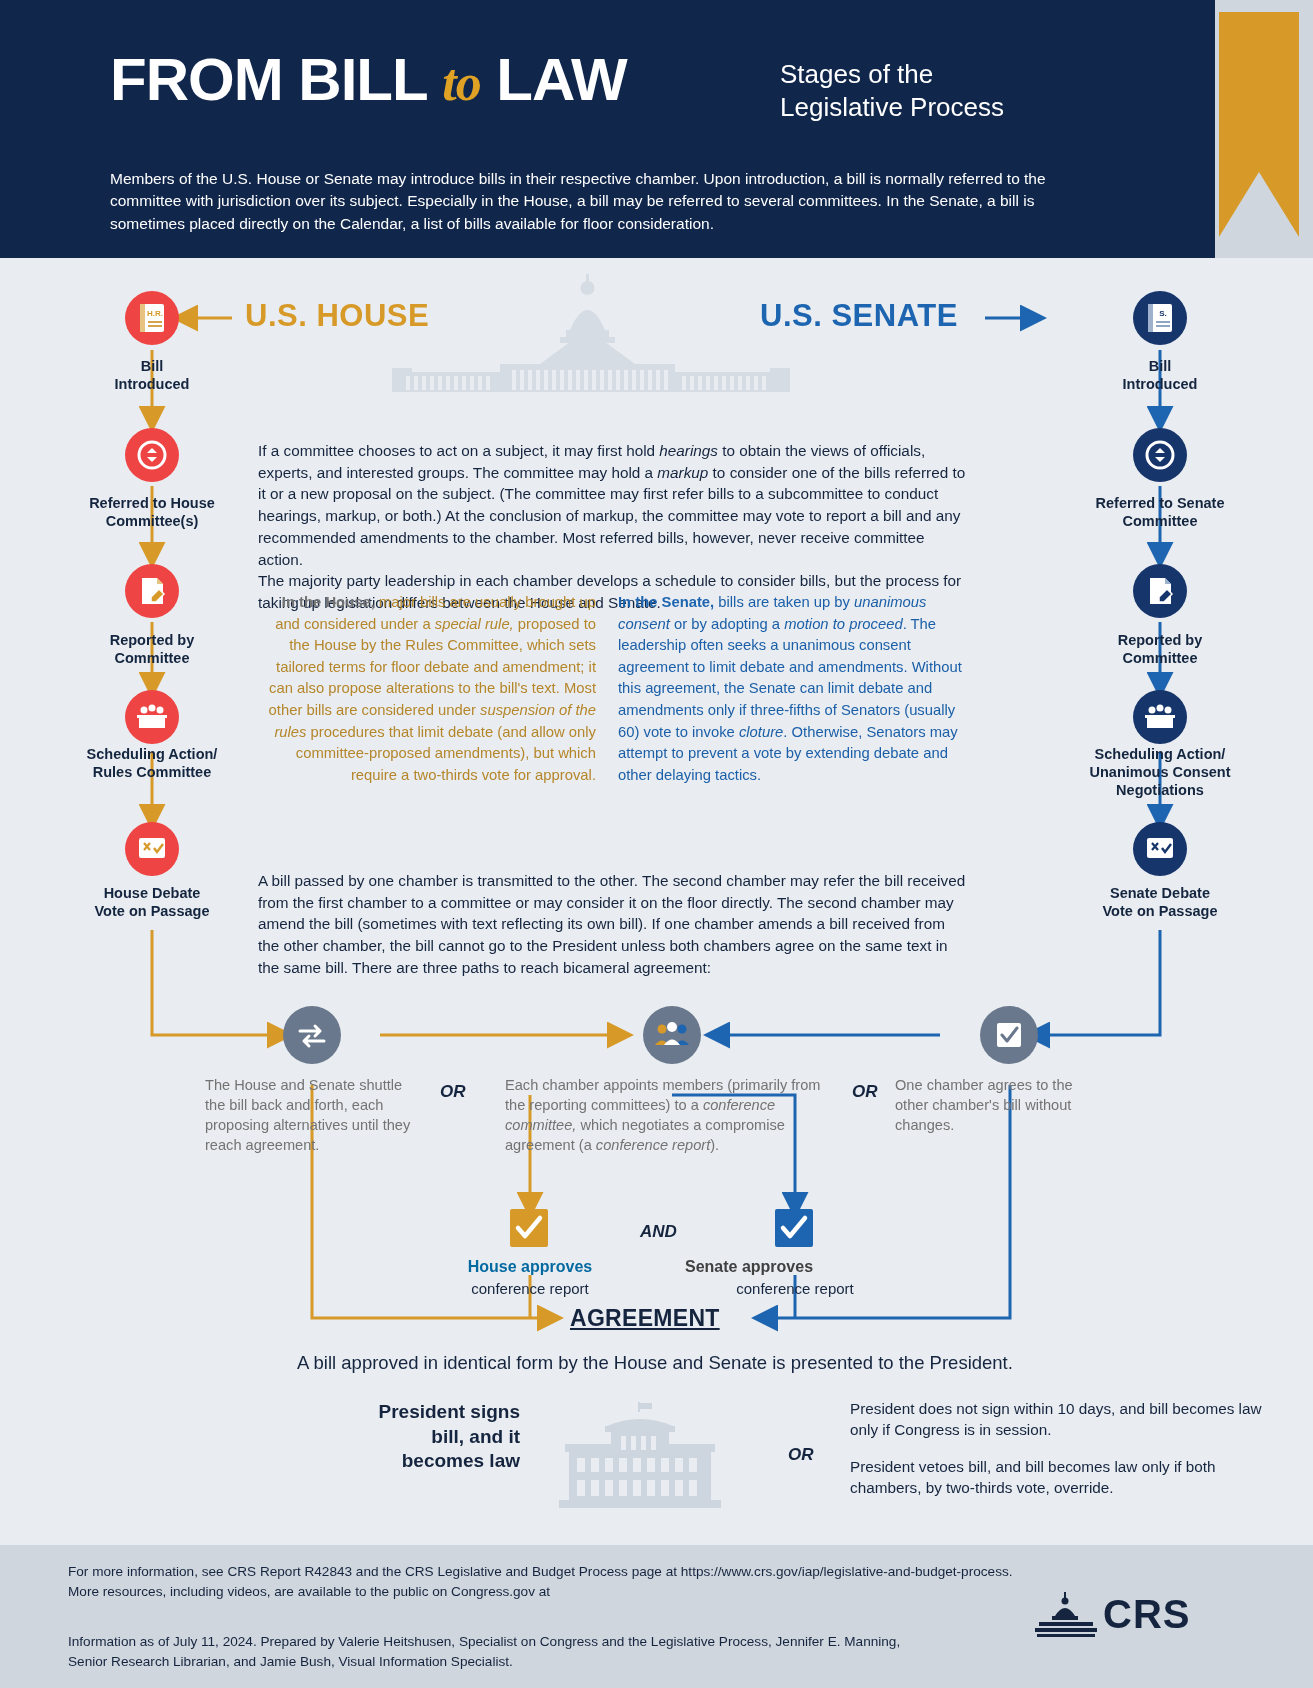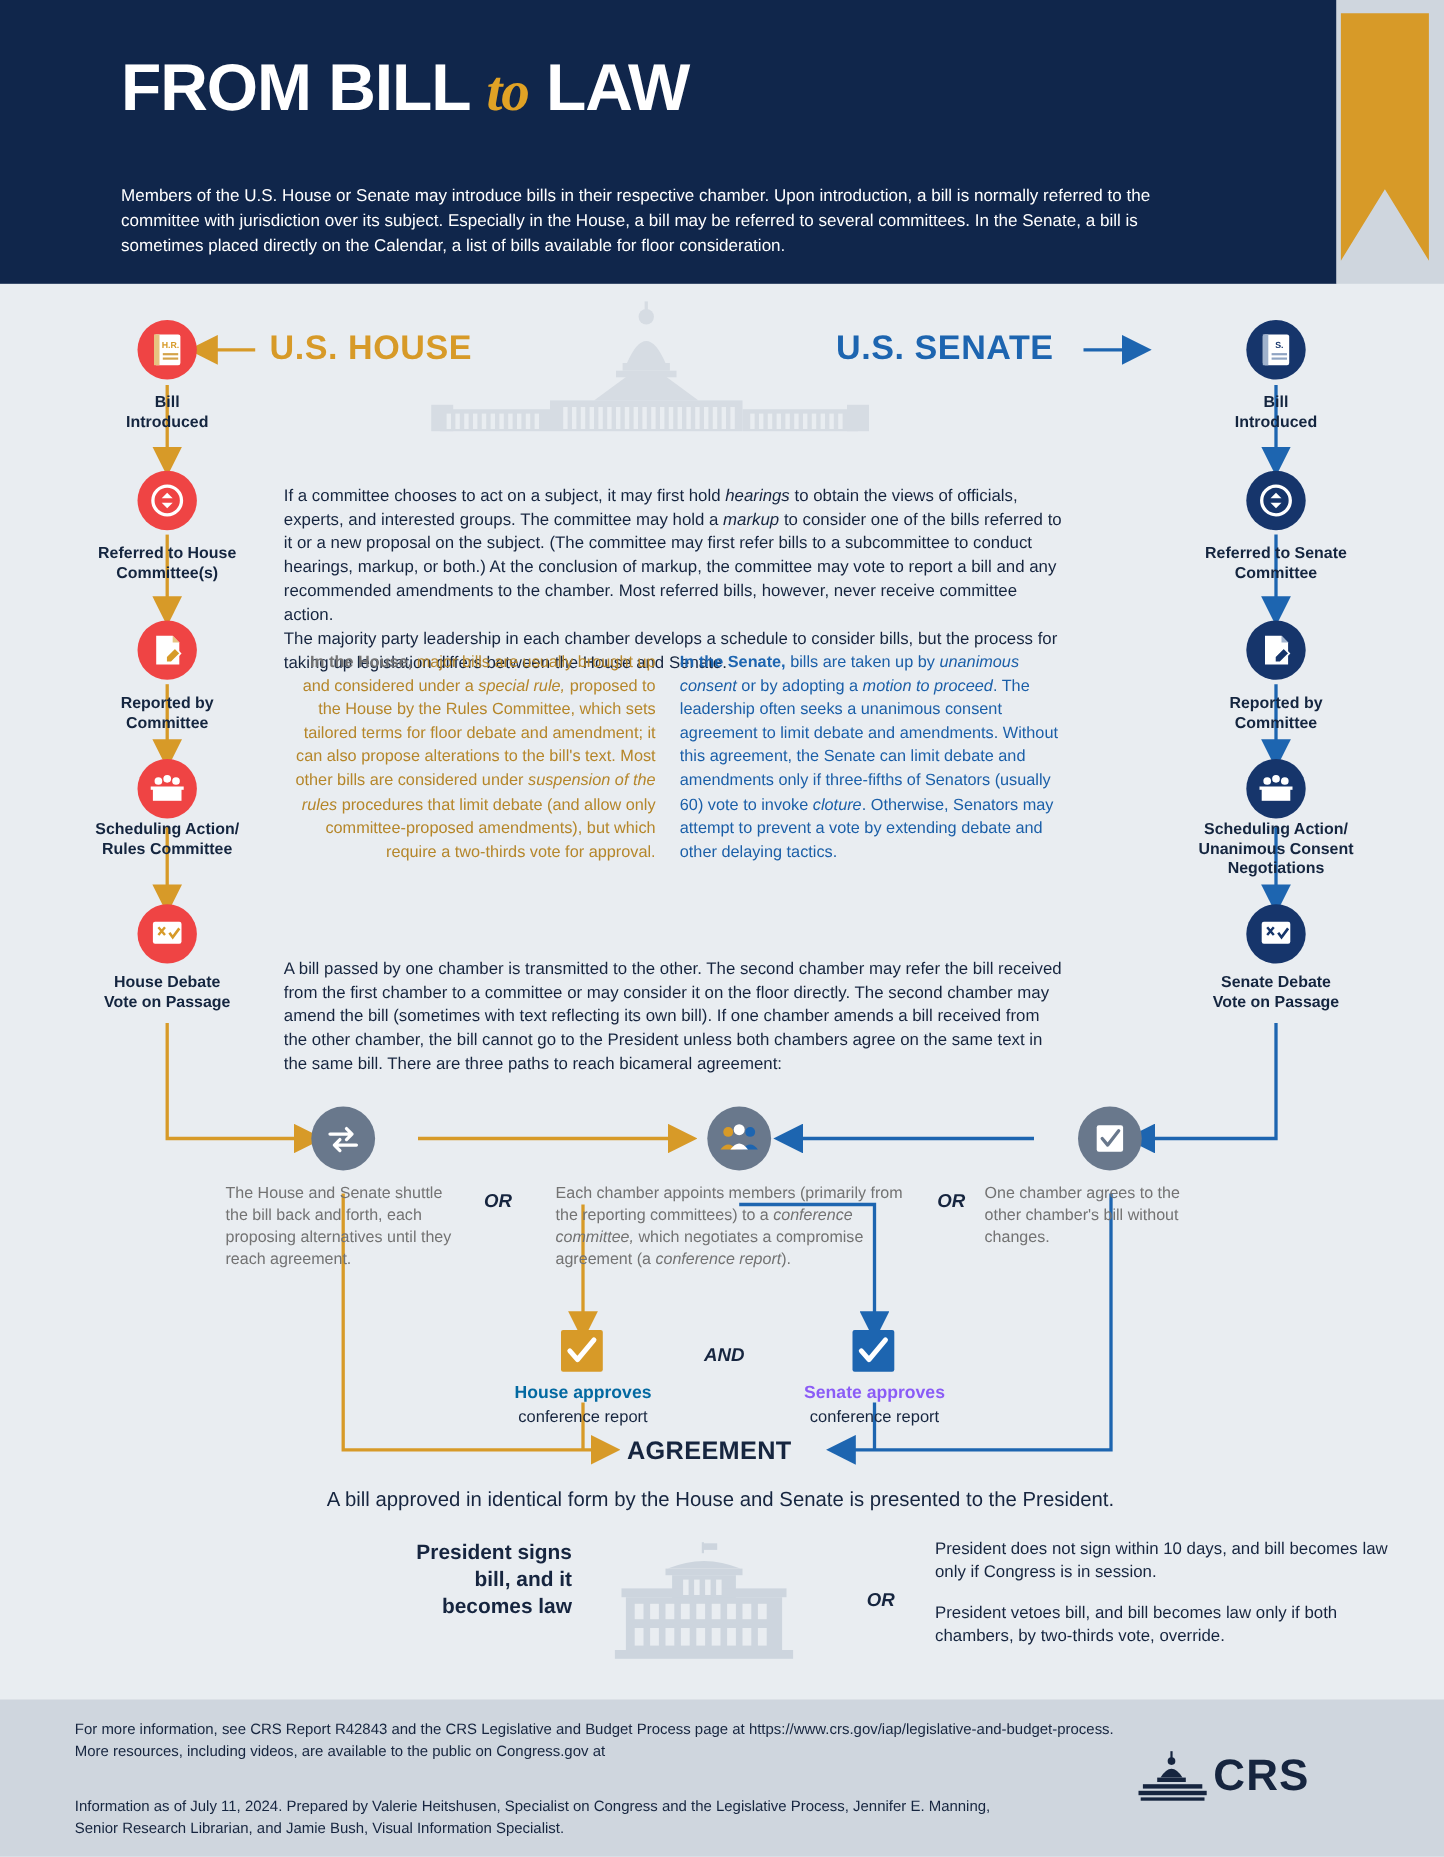--- a/index.html
+++ b/index.html
@@ -45,24 +45,24 @@
   .col-senate b{color:#1d65b0;}
 
   
   .midnode{position:absolute;width:58px;height:58px;border-radius:50%;background:#69788c;display:flex;align-items:center;justify-content:center;}
   .midcap{position:absolute;text-align:left;font-size:14.6px;line-height:1.38;color:#737373;}
   .or{position:absolute;font-size:17px;font-weight:bold;font-style:italic;color:#16253f;}
 
   
   .checkbox-ic{position:absolute;width:40px;height:40px;}
   .approve-h{position:absolute;font-size:16px;font-weight:bold;color:#0369a1;text-align:center;}
-  .approve-s{position:absolute;font-size:16px;font-weight:bold;color:#8b5cf6;text-align:center;}
+  .approve-s{position:absolute;font-size:16px;font-weight:bold;color:#404040;}
   .approve-sub{position:absolute;font-size:15px;color:#16253f;text-align:center;}
   .and{position:absolute;font-size:17px;font-weight:bold;font-style:italic;color:#16253f;}
-  .agreement{position:absolute;font-size:23px;font-weight:bold;color:#16253f;letter-spacing:.3px;}
+  .agreement{position:absolute;font-size:23px;font-weight:bold;color:#16253f;letter-spacing:.3px;text-decoration:underline;}
 
   
   .pres-line{position:absolute;font-size:18.5px;color:#16253f;text-align:center;width:1100px;}
   .pres-left{position:absolute;font-size:19px;font-weight:bold;color:#16253f;text-align:right;line-height:1.3;width:230px;}
   .pres-right{position:absolute;font-size:15.3px;color:#16253f;line-height:1.4;width:420px;}
   .whitehouse{position:absolute;left:545px;top:1400px;width:180px;height:110px;}
 
   
   .footer{position:absolute;left:0;top:1545px;width:1313px;height:143px;background:#cfd6de;}
   .footer-txt{position:absolute;left:68px;font-size:13.6px;line-height:1.42;color:#16253f;width:1120px;}
@@ -81,20 +81,24 @@
   <div class="header-accent"></div>
   <div class="ribbon">
     <svg width="180" height="225" viewBox="0 0 180 225">
       <polygon points="0,0 180,0 180,225 140,160 100,225 100,0" fill="#d79a28"></polygon>
       <polygon points="0,0 100,0 100,225 60,160 20,225 20,0" fill="#cfd6de" opacity="0"></polygon>
     </svg>
   </div>
 
   <div class="title">
     <span>FROM BILL </span><span class="ital">to</span><span> LAW</span>
+  </div>
+  <div class="subtitle">
+    <div>Stages of the</div>
+    <div>Legislative Process</div>
   </div>
   <div class="intro">Members of the U.S. House or Senate may introduce bills in their respective chamber. Upon introduction, a bill is normally referred to the committee with jurisdiction over its subject. Especially in the House, a bill may be referred to several committees. In the Senate, a bill is sometimes placed directly on the Calendar, a list of bills available for floor consideration.</div>
 
   <div class="capitol">
     <svg width="420" height="130" viewBox="0 0 420 130">
       <g fill="#d6dce3">
         <rect x="206" y="6" width="3" height="12"></rect>
         <circle cx="207.5" cy="20" r="7"></circle>
         <path d="M190 62 q17.5 -40 35 0 z"></path>
         <rect x="186" y="62" width="43" height="7"></rect>

